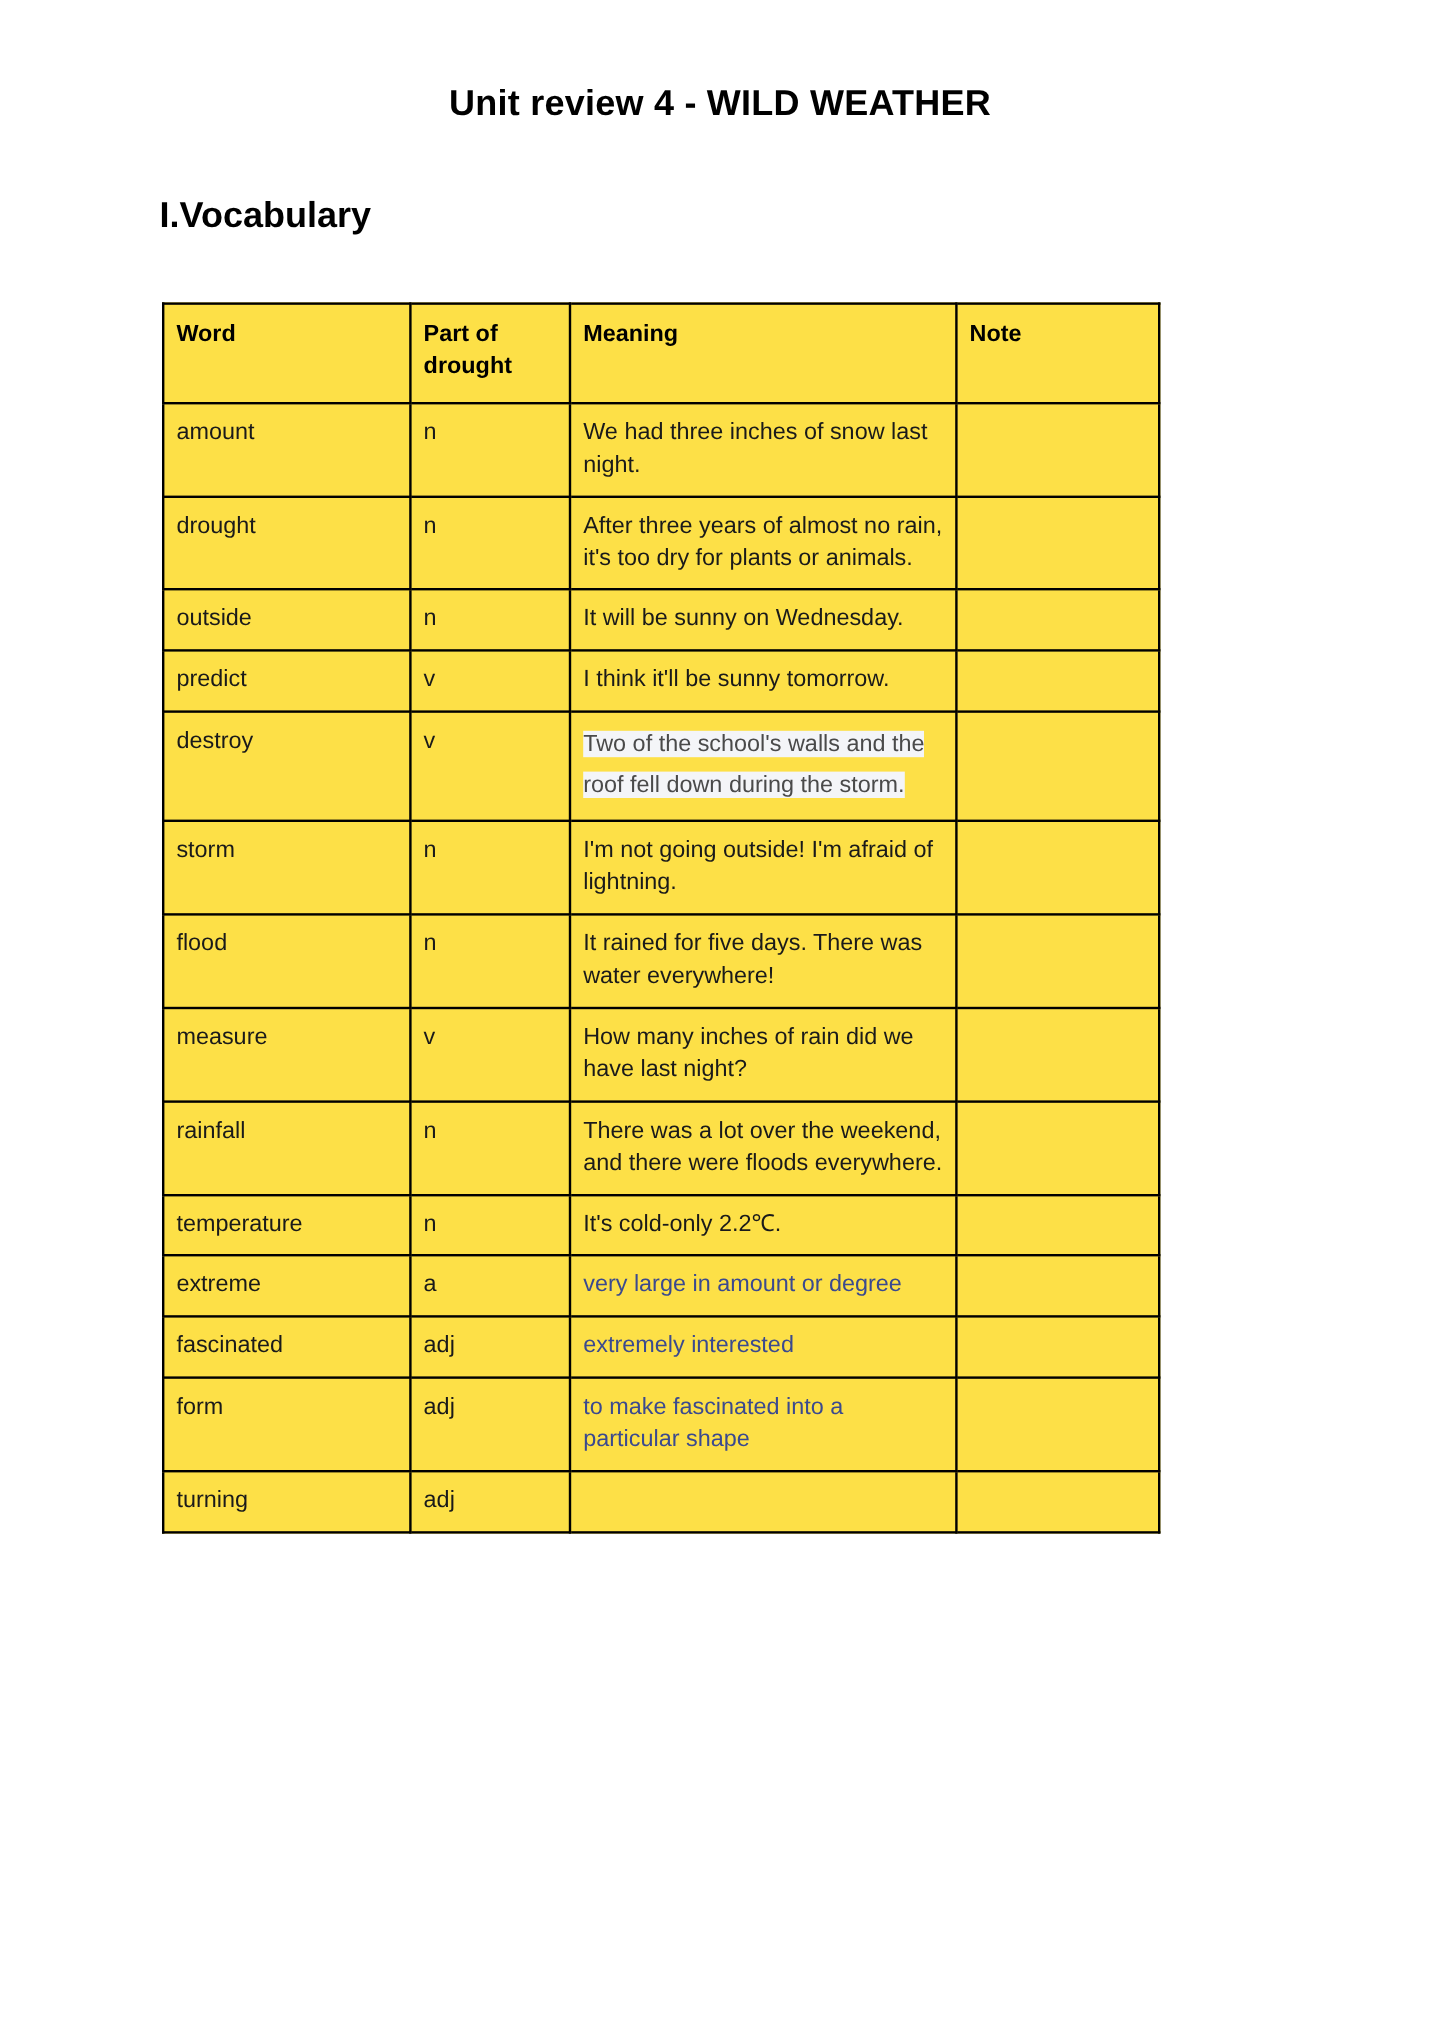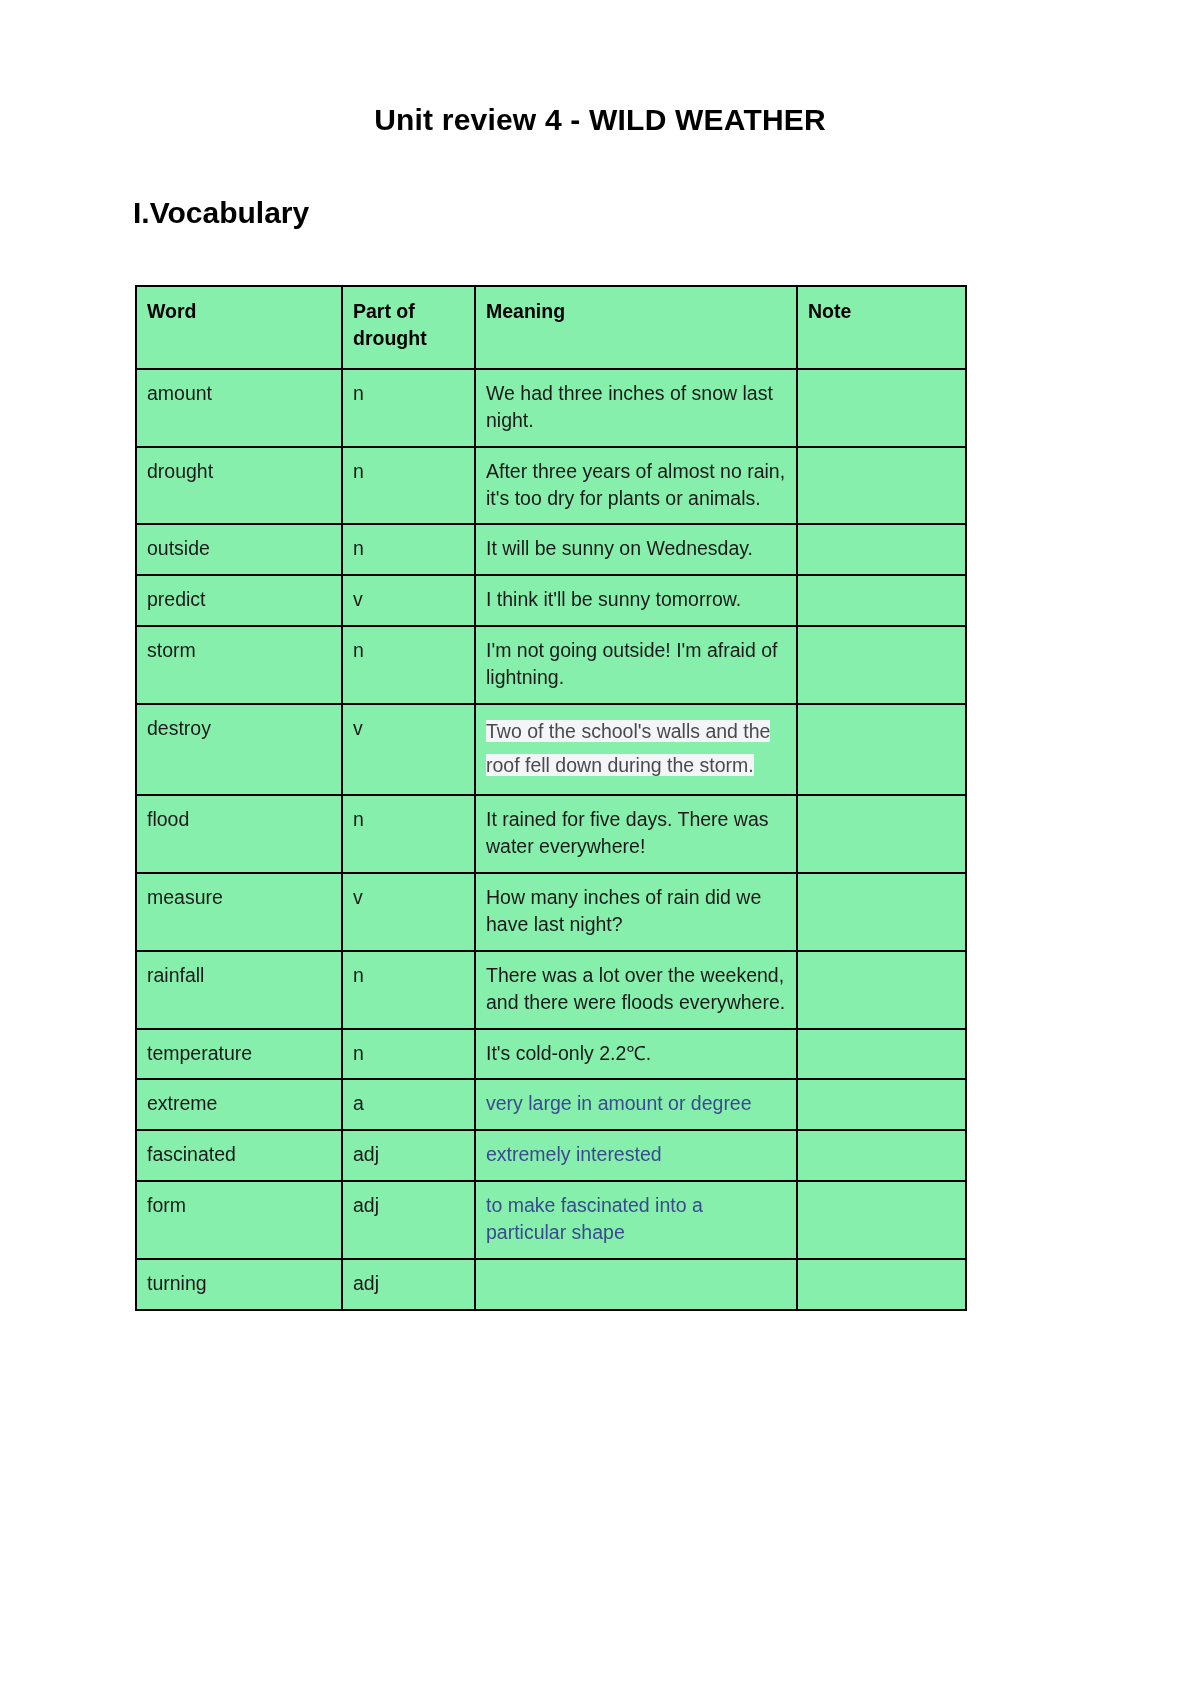--- a/index.html
+++ b/index.html
@@ -21,40 +21,40 @@
     background: #ffffff;
     box-sizing: border-box;
     padding: 0;
   }
   .doc-title {
     text-align: center;
     font-size: 30px;
     font-weight: bold;
     letter-spacing: 0.2px;
     margin: 0;
-    padding: 102px 0 0 0;
+    padding: 69px 0 0 0;
     line-height: 1.2;
     color: #000000;
   }
   .section-heading {
     font-size: 30px;
     font-weight: bold;
     margin: 0;
     padding: 57px 0 0 133px;
     line-height: 1.2;
     color: #000000;
   }
   .table-wrap {
     padding: 54px 0 0 135px;
   }
   table.vocab {
     border-collapse: collapse;
     width: 830px;
     table-layout: fixed;
-    background: #86efac;
+    background: #fde047;
   }
   table.vocab col.c-word   { width: 206px; }
   table.vocab col.c-pos    { width: 133px; }
   table.vocab col.c-mean   { width: 322px; }
   table.vocab col.c-note   { width: 169px; }
 
   table.vocab th, table.vocab td {
     border: 2px solid #000000;
     vertical-align: top;
     padding: 10px 10px 12px 10px;
@@ -134,32 +134,32 @@
             <td class="cell-meaning">It will be sunny on Wednesday.</td>
             <td class="cell-note"></td>
           </tr>
           <tr>
             <td class="cell-word">predict</td>
             <td class="cell-pos">v</td>
             <td class="cell-meaning">I think it'll be sunny tomorrow.</td>
             <td class="cell-note"></td>
           </tr>
           <tr>
-            <td class="cell-word">storm</td>
-            <td class="cell-pos">n</td>
-            <td class="cell-meaning">I'm not going outside! I'm afraid of lightning.</td>
-            <td class="cell-note"></td>
-          </tr>
-          <tr>
             <td class="cell-word">destroy</td>
             <td class="cell-pos">v</td>
             <td class="cell-meaning mean-gray"><span class="m-gray">Two of the school's walls and the roof fell down during the storm.</span></td>
             <td class="cell-note"></td>
           </tr>
           <tr>
+            <td class="cell-word">storm</td>
+            <td class="cell-pos">n</td>
+            <td class="cell-meaning">I'm not going outside! I'm afraid of lightning.</td>
+            <td class="cell-note"></td>
+          </tr>
+          <tr>
             <td class="cell-word">flood</td>
             <td class="cell-pos">n</td>
             <td class="cell-meaning"> It rained for five days. There was water everywhere!</td>
             <td class="cell-note"></td>
           </tr>
           <tr>
             <td class="cell-word">measure</td>
             <td class="cell-pos">v</td>
             <td class="cell-meaning">How many inches of rain did we have last night?</td>
             <td class="cell-note"></td>

